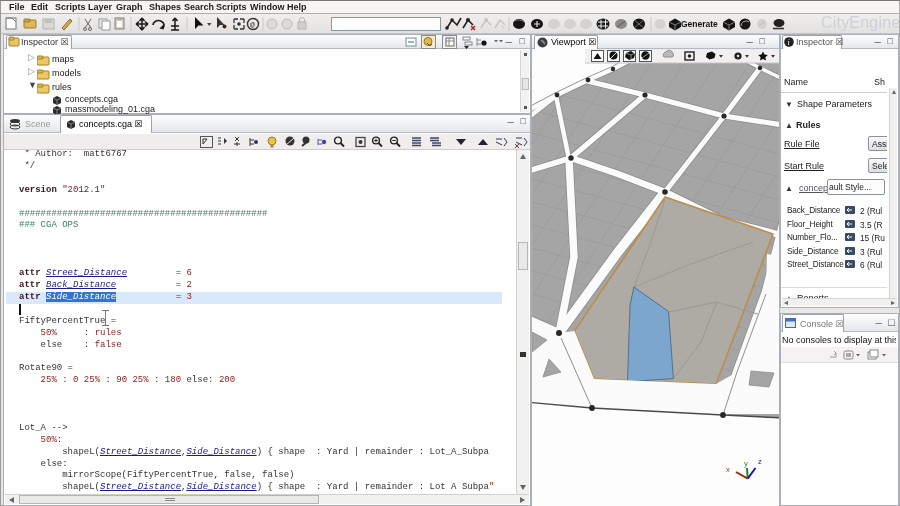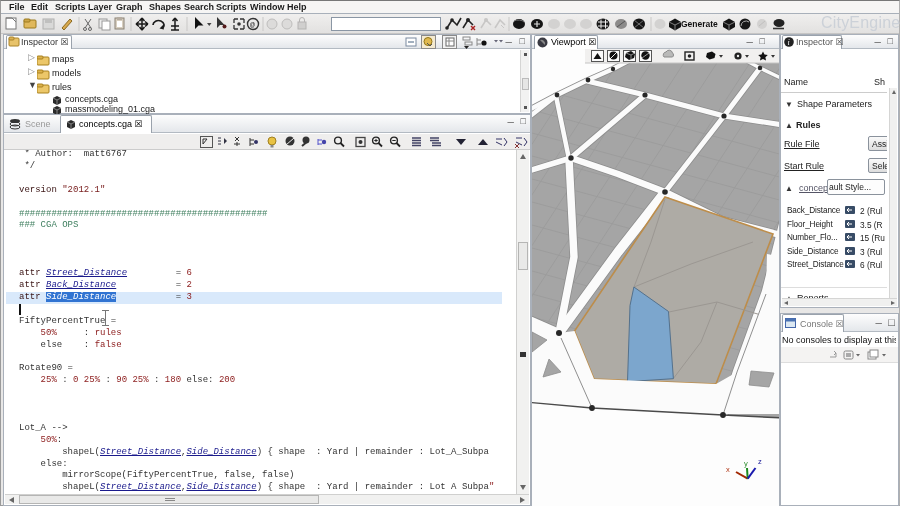--- a/index.html
+++ b/index.html
@@ -22,21 +22,21 @@
 #nav{left:2px;top:33px;width:528px;height:80px;}
 #editor{left:2px;top:113px;width:528px;height:392px;}
 #viewport{left:530px;top:33px;width:249px;height:472px;}
 #inspector{left:779px;top:33px;width:119px;height:274px;}
 #console{left:779px;top:312px;width:119px;height:193px;}
 .treerow{position:absolute;font-size:9px;color:#1a1a1a;white-space:nowrap;}
 
 #code{position:absolute;left:2px;top:35px;width:496px;height:347px;overflow:hidden;background:#fff;}
 #code pre{font-family:"Liberation Mono",monospace;font-size:9px;line-height:11.9px;color:#333;position:absolute;left:13px;top:-1px;white-space:pre;}
 .cm{color:#3f7f5f;}
-.kw{color:#3a1414;font-weight:normal;text-align:right;}
+.kw{color:#3a1414;font-weight:bold;text-align:right;}
 .at{color:#1a1a8c;font-style:italic;text-decoration:underline;}
 .num{color:#8b1a1a;}
 .sel{background:#3174d2;color:#fff;text-decoration:none;}
 .str{color:#7a2020;}
 </style></head>
 <body>
 <div id="app">
  <div id="menubar">
   <span style="left:8px">File</span>
       <span style="left:30px">Edit</span>

